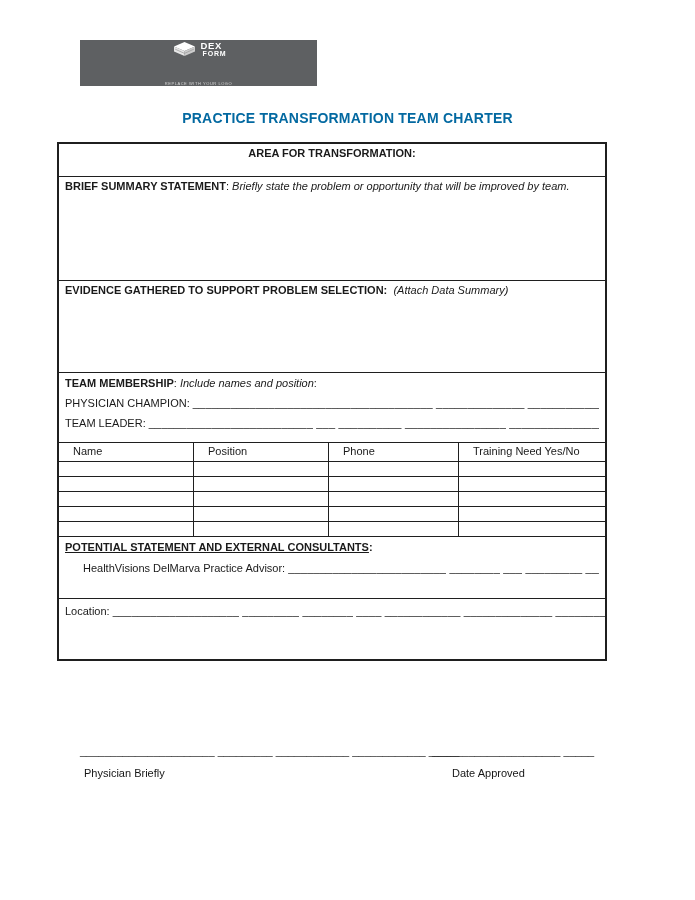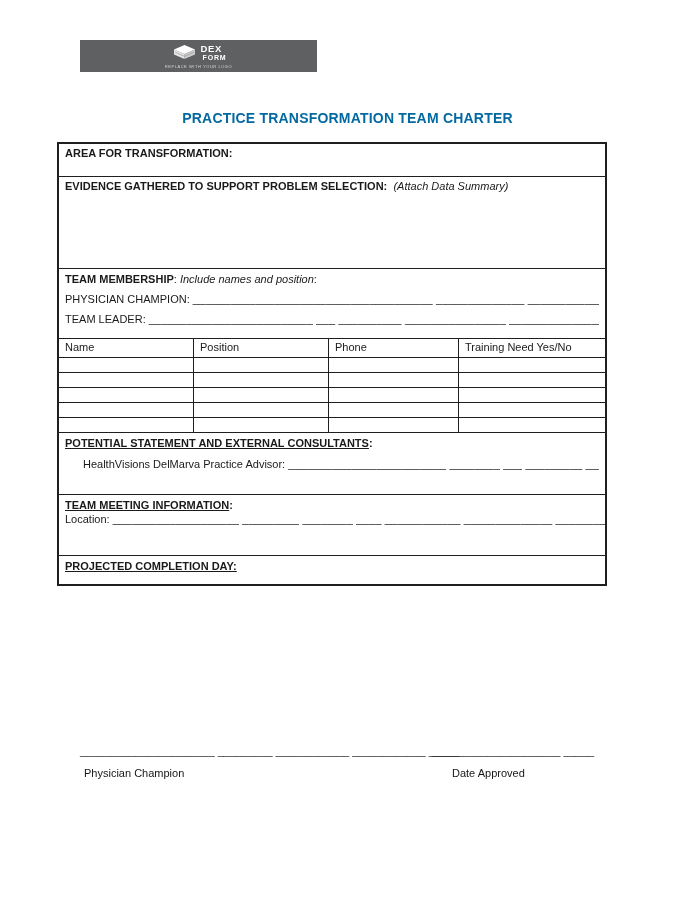--- a/index.html
+++ b/index.html
@@ -3,22 +3,22 @@
 <meta charset="utf-8">
 <style>
   html,body{margin:0;padding:0;}
   body{
     width:695px;height:900px;background:#ffffff;position:relative;
     font-family:"Liberation Sans","DejaVu Sans",sans-serif;color:#1a1a1a;
     -webkit-font-smoothing:antialiased;overflow:hidden;
   }
   
   .logo-box{
-    position:absolute;left:80px;top:40px;width:237px;height:32px;
-    display:flex;flex-direction:column;align-items:center;justify-content:center;
+    position:absolute;left:80px;top:40px;width:237px;height:46px;
+    display:flex;flex-direction:column;align-items:center;justify-content:space-between;
   }
   .logo-row{display:flex;align-items:center;gap:3px;}
   .logo-text{display:flex;flex-direction:column;line-height:1;}
   .logo-dex{font-weight:bold;font-size:9.5px;letter-spacing:.6px;color:#fff;}
   .logo-form{font-weight:bold;font-size:7px;letter-spacing:.8px;color:#fff;margin-left:2px;}
   .logo-tag{font-size:4px;letter-spacing:.55px;color:#d6d6d6;margin-top:2.5px;white-space:nowrap;}
   
   .doc-title{
     position:absolute;left:0;top:110px;width:100%;text-align:center;
     font-weight:bold;font-size:14px;letter-spacing:.2px;color:#0369a1;
@@ -27,31 +27,31 @@
   .sheet{
     position:absolute;left:57px;top:142px;width:550px;
     border:2px solid #1f1f1f;box-sizing:border-box;font-size:11px;
   }
   .row{box-sizing:border-box;border-top:1.5px solid #1f1f1f;padding:3px 6px 0 6px;overflow:hidden;white-space:nowrap;}
   .row.first{border-top:none;}
   .b{font-weight:bold;}
   .i{font-style:italic;}
   .bu{font-weight:bold;text-decoration:underline;}
   .line-fill{letter-spacing:.2px;}
-  .r-area{height:32px;}
+  .r-area{height:32px;text-align:center;}
   .r-summary{height:104px;}
   .r-evidence{height:92px;}
   .r-membership{height:70px;padding-top:4px;}
   .fill-line{margin-top:8px;overflow:hidden;white-space:nowrap;}
   .r-members-label{height:24px;padding-top:4px;}
   
   .tm-header,.tm-row{display:grid;grid-template-columns:135px 135px 130px 1fr;box-sizing:border-box;}
   .tm-header{height:19px;border-top:1.5px solid #1f1f1f;}
   .tm-row{height:15px;border-top:1.5px solid #1f1f1f;}
-  .tm-cell{box-sizing:border-box;border-right:1.5px solid #1f1f1f;padding:2px 0 0 6px;overflow:hidden;}
+  .tm-cell{box-sizing:border-box;border-right:1.5px solid #1f1f1f;padding:2px 0 0 6px;overflow:hidden;margin-left:8px;}
   .tm-cell:last-child{border-right:none;}
   .r-consultants{height:62px;padding-top:4px;}
   .r-meeting{height:61px;padding-top:4px;}
   .r-meeting .tight{margin-top:2px;}
   .r-meeting .third{margin-top:7px;padding-left:4px;}
   .r-completion{height:29px;padding-top:4px;}
   .gap{display:inline-block;width:14px;}
   
   .sig-line{position:absolute;font-size:11px;white-space:nowrap;color:#2a2a2a;}
   .sig-label{position:absolute;font-size:11px;color:#161616;}
@@ -79,20 +79,23 @@
 </div>
 
 <div class="doc-title">PRACTICE TRANSFORMATION TEAM CHARTER</div>
 
 <div class="sheet">
 
   <div class="row first r-area">
     <span class="b">AREA FOR TRANSFORMATION:</span>
   </div>
 
+  <div class="row r-summary">
+    <span class="b">BRIEF SUMMARY STATEMENT</span><span>: </span><span class="i">Briefly state the problem or opportunity that will be improved by team.</span>
+  </div>
 
   <div class="row r-evidence">
     <span class="b">EVIDENCE GATHERED TO SUPPORT PROBLEM SELECTION:</span><span style="white-space:pre;">  </span><span class="i">(Attach Data Summary)</span>
   </div>
 
   <div class="row r-membership">
     <div>
       <span class="b">TEAM MEMBERSHIP</span><span>: </span><span class="i">Include names and position</span><span>:</span>
     </div>
     <div class="fill-line">
@@ -146,30 +149,24 @@
   <div class="row r-consultants">
     <div>
       <span class="bu">POTENTIAL STATEMENT AND EXTERNAL CONSULTANTS</span><span class="b">:</span>
     </div>
     <div class="fill-line" style="margin-top:9px;">
       <span style="white-space:pre;margin-left:18px;">HealthVisions DelMarva Practice Advisor: </span><span class="line-fill">_________________________ ________ ___ _________ _______</span>
     </div>
   </div>
 
   <div class="row r-meeting">
-    <div>
-      <span class="bu">TEAM MEETING INFORMATION</span><span class="b">:</span>
-    </div>
     <div class="tight">
       <span style="white-space:pre;">Location: </span><span class="line-fill">____________________ _________ ________ ____ ____________ ______________ ___________</span>
     </div>
   </div>
 
-  <div class="row r-completion">
-    <span class="bu">PROJECTED COMPLETION DAY:</span>
-  </div>
 
 </div>
 
 <div class="sig-line" style="left:80px;top:745px;">______________________ _________ ____________ ____________ _____</div>
 <div class="sig-line" style="left:432px;top:745px;">_____________________ _____</div>
-<div class="sig-label" style="left:84px;top:767px;">Physician Champion</div>
+<div class="sig-label" style="left:84px;top:767px;">Physician Briefly</div>
 <div class="sig-label" style="left:452px;top:767px;">Date Approved</div>
 
 </body></html>

